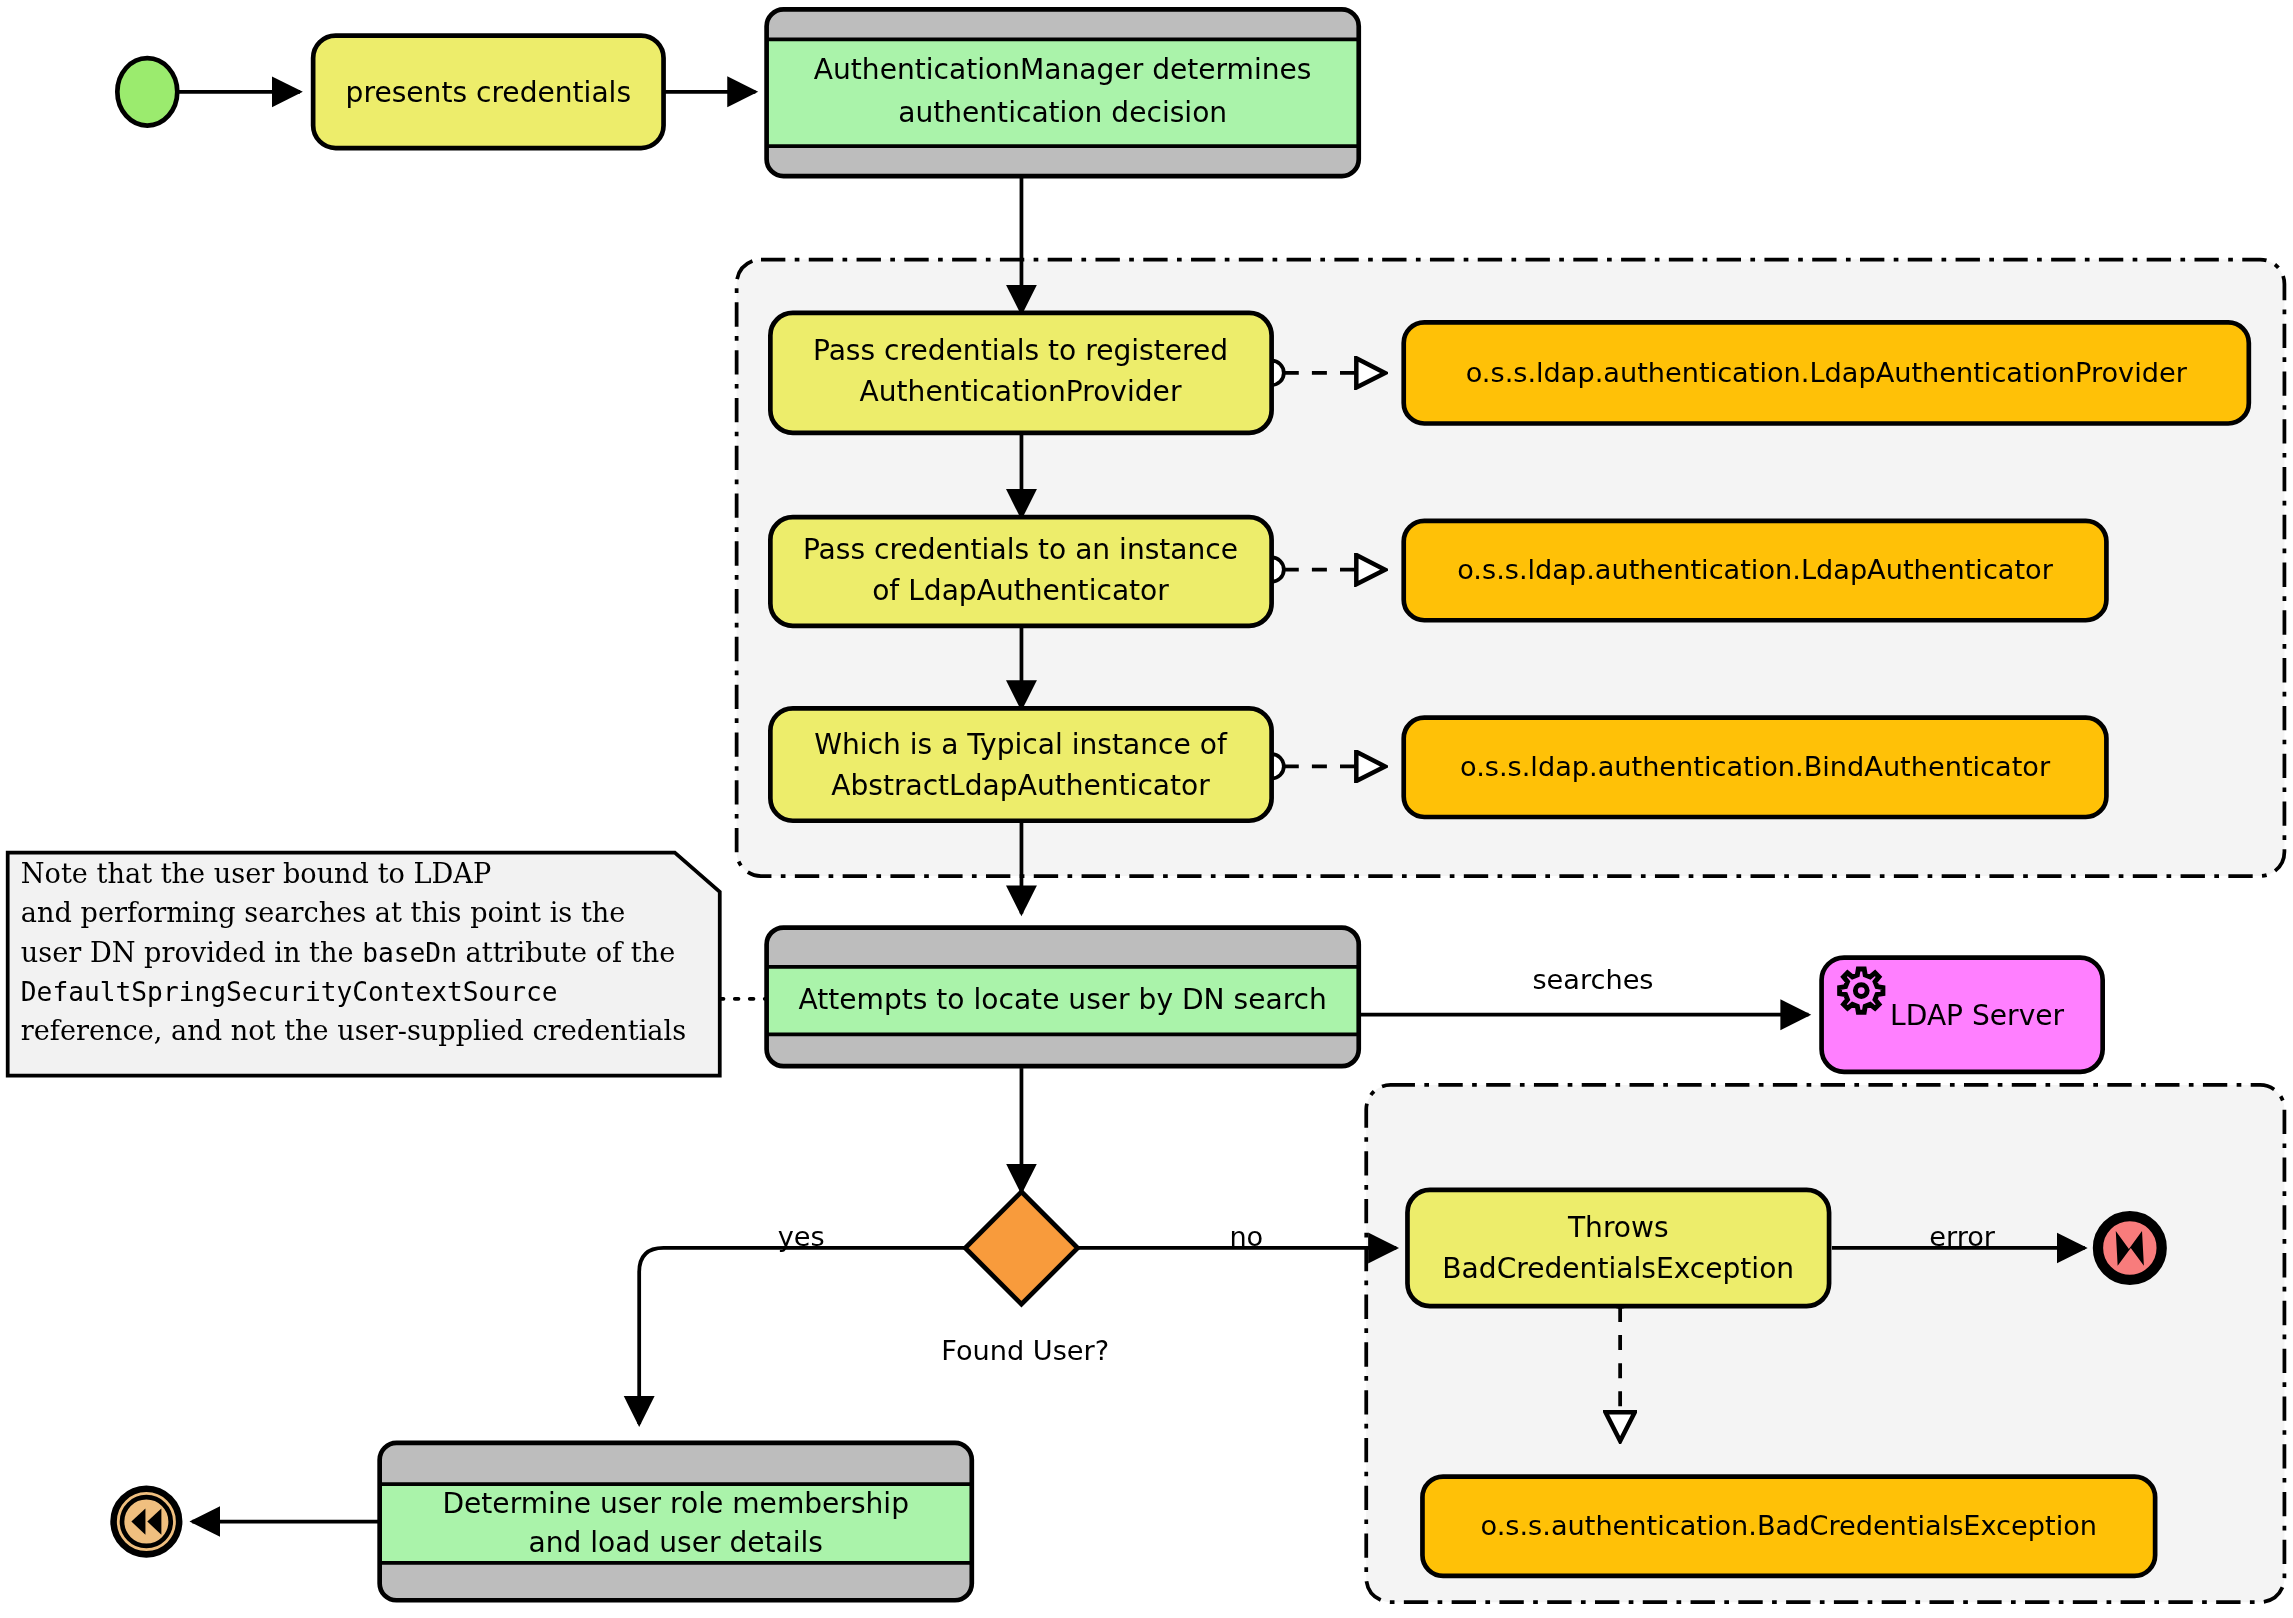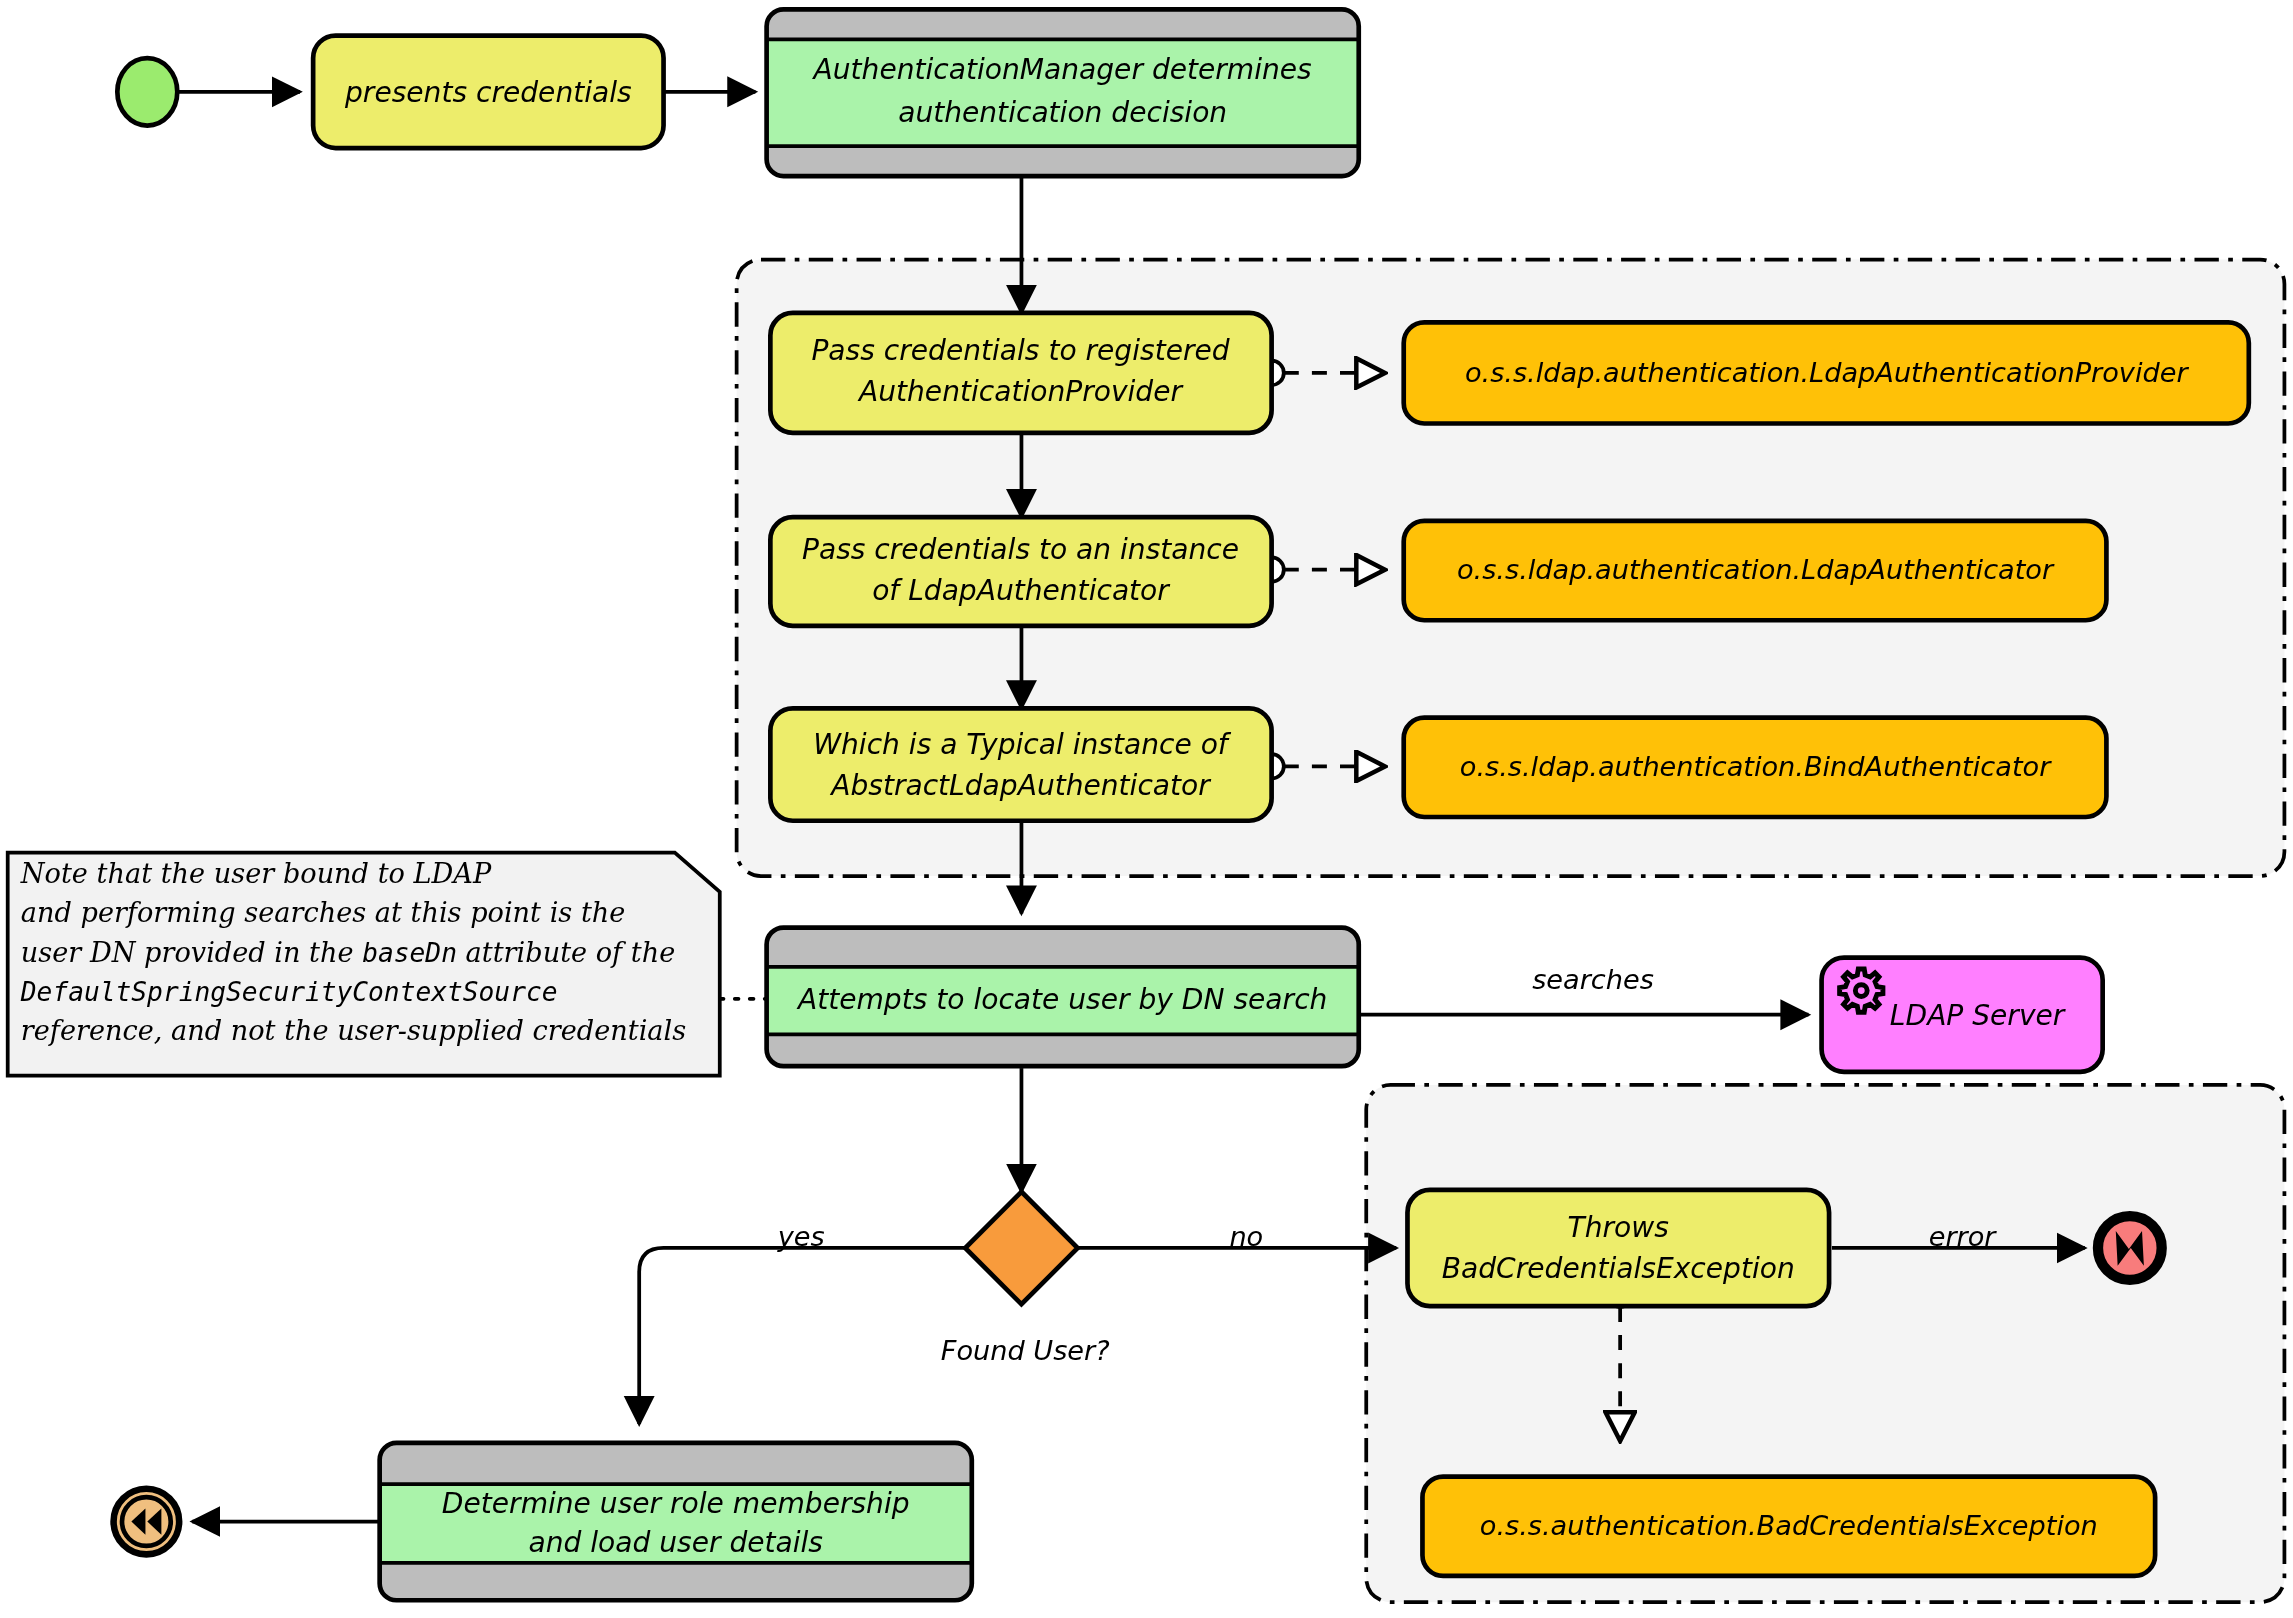--- a/index.html
+++ b/index.html
@@ -11,21 +11,20 @@
     width: 2294px;
     height: 1619px;
     font-family: "DejaVu Sans", sans-serif;
     overflow: hidden;
   }
   #diagram-root {
     position: relative;
     width: 2164px;
     height: 1619px;
     background: #ffffff;
-    font-style: italic;
   }
   svg#diagram-canvas {
     position: absolute;
     top: 0;
     left: 0;
     width: 2294px;
     height: 1619px;
     display: block;
   }
   .node-text {

